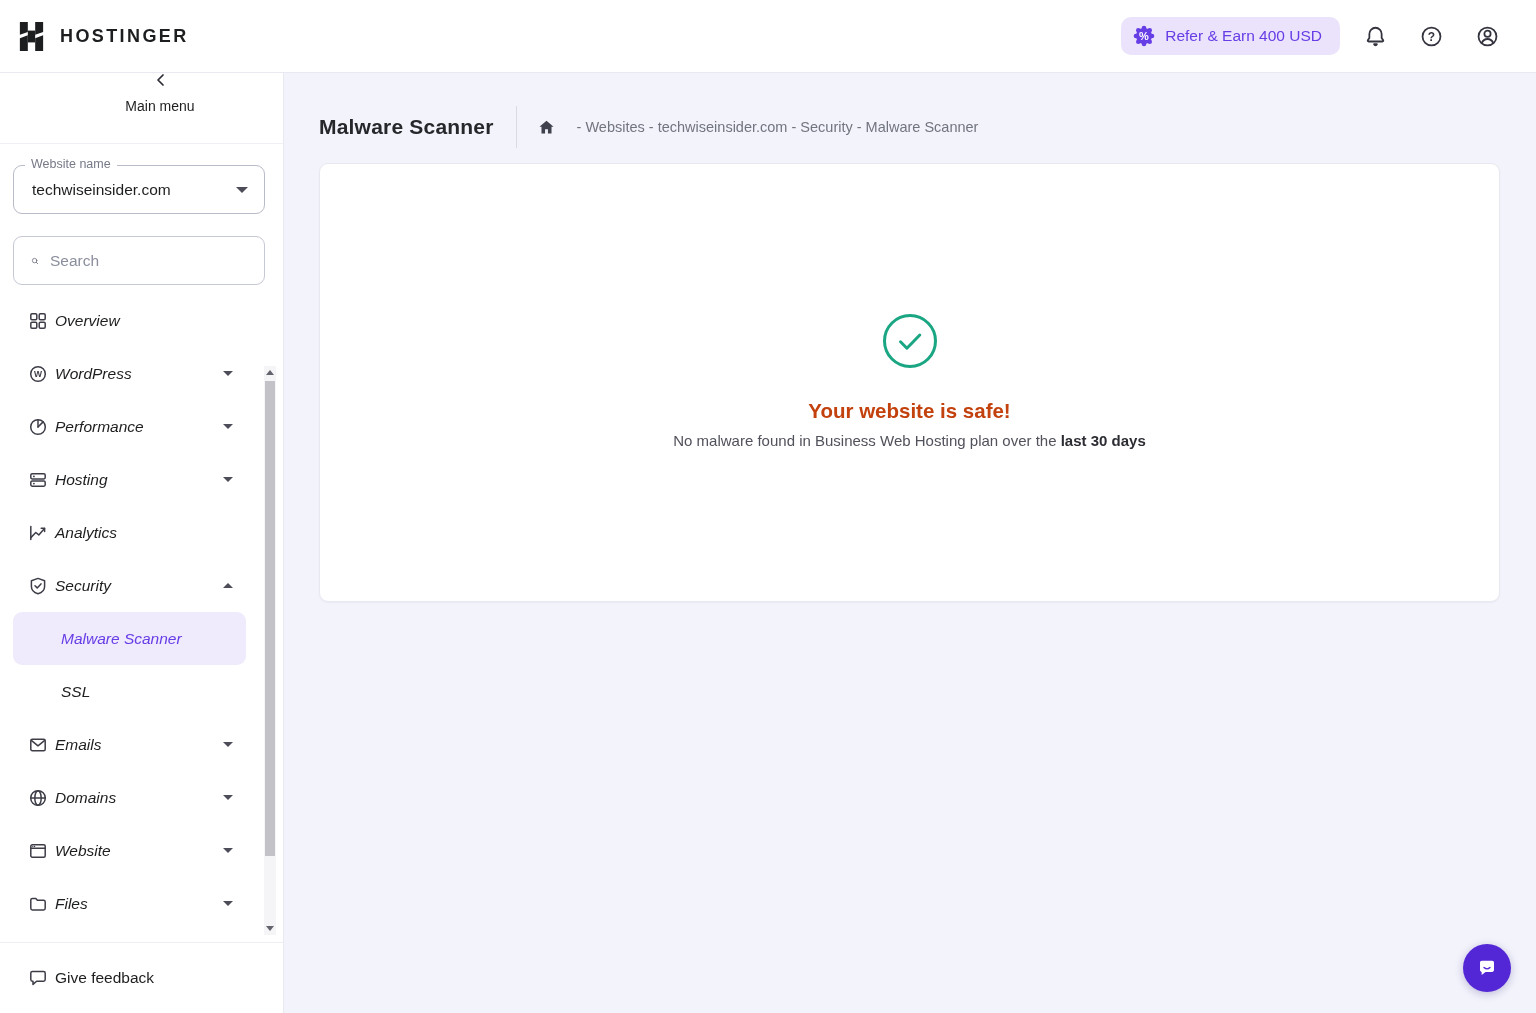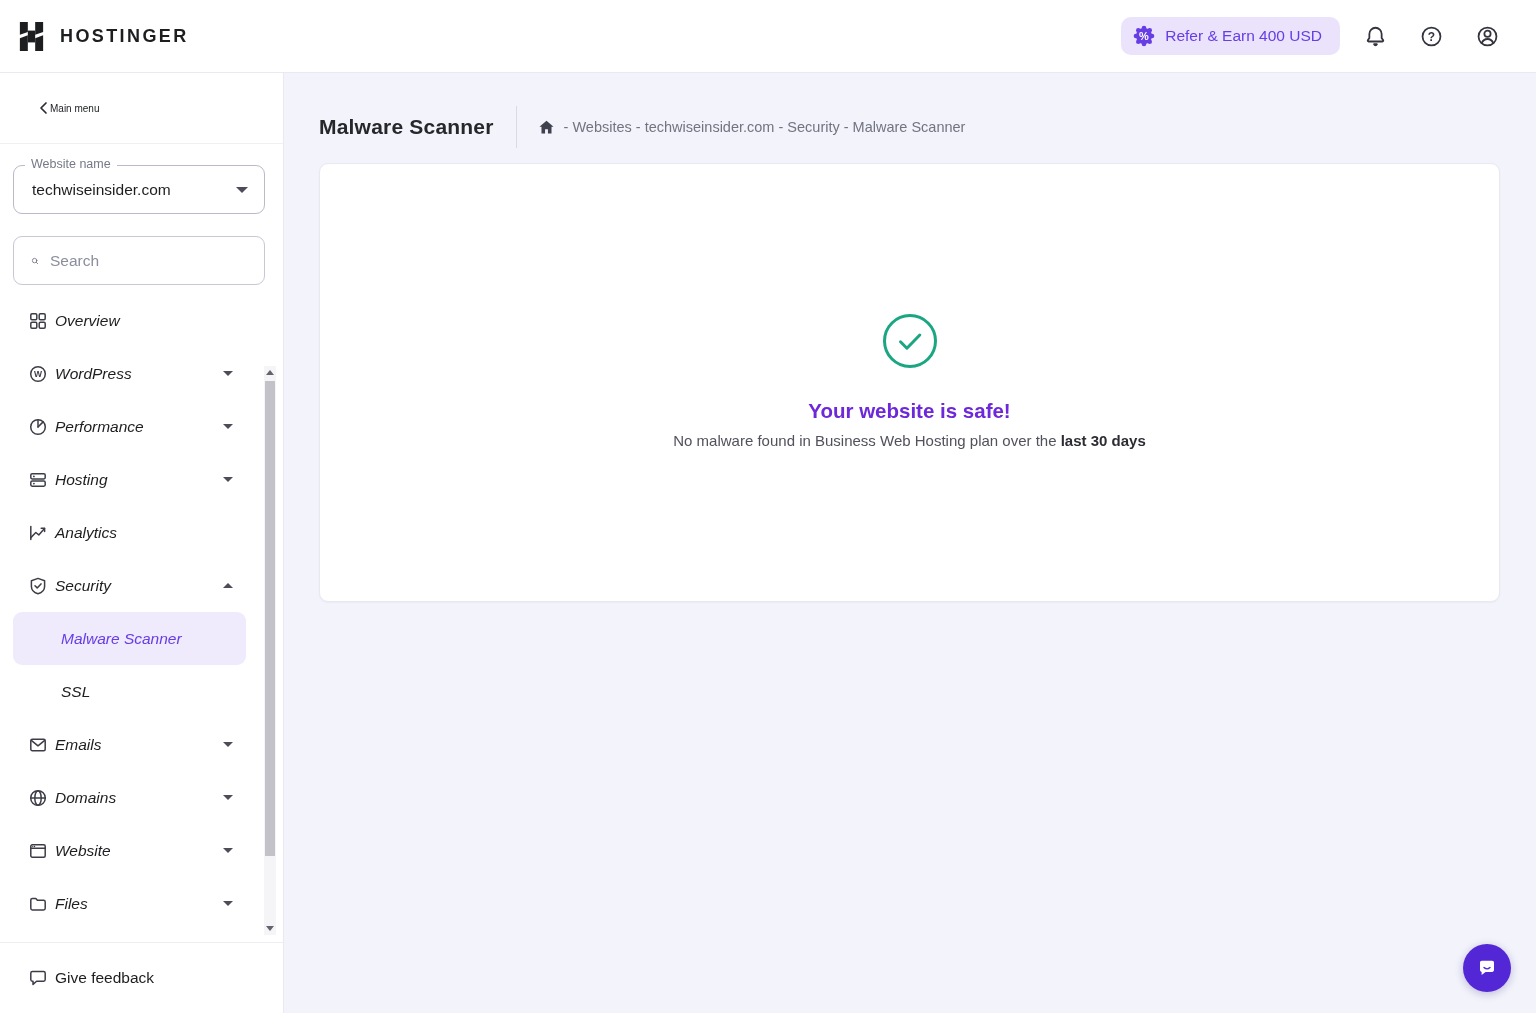--- a/index.html
+++ b/index.html
@@ -19,22 +19,22 @@
   .icon-btn { width:42px; height:42px; display:flex; align-items:center; justify-content:center;
     background:none; border:none; cursor:pointer; }
   .icon-btn svg { display:block; }
 
   
   .shell { display:flex; height:940px; }
 
   
   .sidebar { width:284px; background:#fff; border-right:1px solid #e9eaf1;
     display:flex; flex-direction:column; position:relative; }
-  .main-menu { height:71px; display:flex; align-items:center; gap:0; padding-left:37px;
-    border-bottom:1px solid #efeff4; cursor:pointer; font-size:10px; color:#1d1e20; }
+  .main-menu { height:71px; display:flex; align-items:center; gap:11px; padding-left:37px;
+    border-bottom:1px solid #efeff4; cursor:pointer; font-size:14px; color:#1d1e20;flex-direction:column; }
   .select-field { position:relative; margin:21px 18px 0 13px; height:49px;
     border:1px solid #b9bbc8; border-radius:9px; background:#fff;
     display:flex; align-items:center; padding:0 16px 0 18px; cursor:pointer; }
   .select-label { position:absolute; top:-9px; left:11px; background:#fff; padding:0 6px;
     font-size:12.5px; color:#767987; }
   .select-value { font-size:15.5px; color:#1d1e20; }
   .caret-down { margin-left:auto; width:0; height:0; border-left:6px solid transparent;
     border-right:6px solid transparent; border-top:6px solid #4c4d58; }
   .search-field { margin:22px 18px 0 13px; height:49px; border:1px solid #c6c8d4; border-radius:9px;
     display:flex; align-items:center; padding:0 14px 0 17px; background:#fff; }
@@ -67,26 +67,26 @@
 
   .feedback-row { height:71px; border-top:1px solid #ededf2; display:flex; align-items:center;
     gap:7px; padding-left:28px; cursor:pointer; font-size:15.5px; color:#1d1e20; background:#fff; z-index:2; }
   .feedback-row .nav-icon { width:20px; height:20px; }
 
   
   .main { flex:1; background:#f2f3fb; padding:0 36px 0 35px; }
   .title-row { margin-top:32px; height:44px; display:flex; align-items:center; }
   .page-title { font-size:21px; font-weight:700; color:#26272b; letter-spacing:.2px; }
   .vdiv { width:1px; height:42px; background:#d9dbe4; margin:0 21px 0 22px; }
-  .breadcrumb { display:flex; align-items:center; gap:9px; color:#72747f; font-size:14.5px; cursor:pointer; }
+  .breadcrumb { display:flex; align-items:center; gap:22px; color:#72747f; font-size:14.5px; cursor:pointer; }
 
   .card { margin-top:14px; height:439px; background:#fff; border:1px solid #e8e9f0; border-radius:9px;
     box-shadow:0 1px 2px rgba(25,25,60,.04); display:flex; flex-direction:column; align-items:center; }
   .card .check-wrap { margin-top:149px; width:56px; height:56px; }
-  .card h2 { margin-top:30px; font-size:20.5px; font-weight:700; color:#6d28d9; }
+  .card h2 { margin-top:30px; font-size:20.5px; font-weight:700; color:#c2410c; }
   .card .subtext { margin-top:9px; font-size:15px; color:#51525b; }
   .card .subtext b { color:#2c2d33;margin-top:44px; }
 
   
   .chat-launcher { position:fixed; right:25px; bottom:21px; width:48px; height:48px; border-radius:50%;
     background:#5327d6; border:none; cursor:pointer; display:flex; align-items:center; justify-content:center;
     box-shadow:0 2px 8px rgba(40,20,120,.25); }
 </style>
 </head>
 <body>

